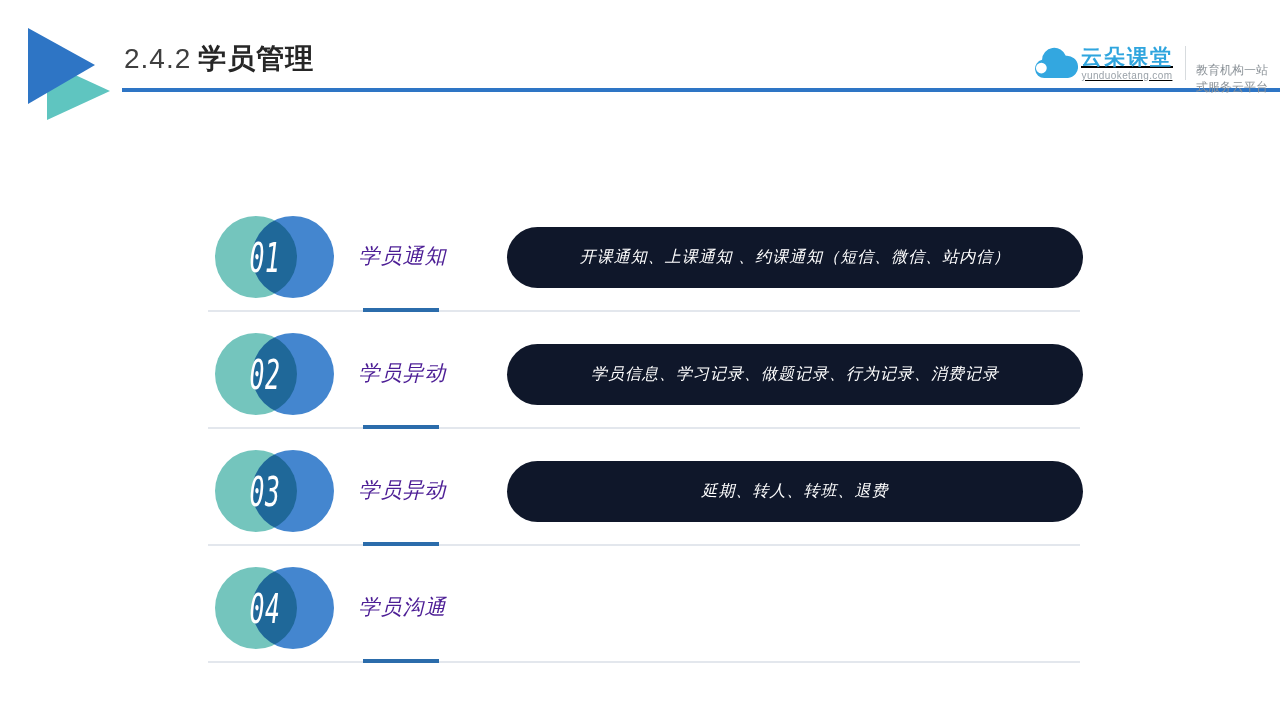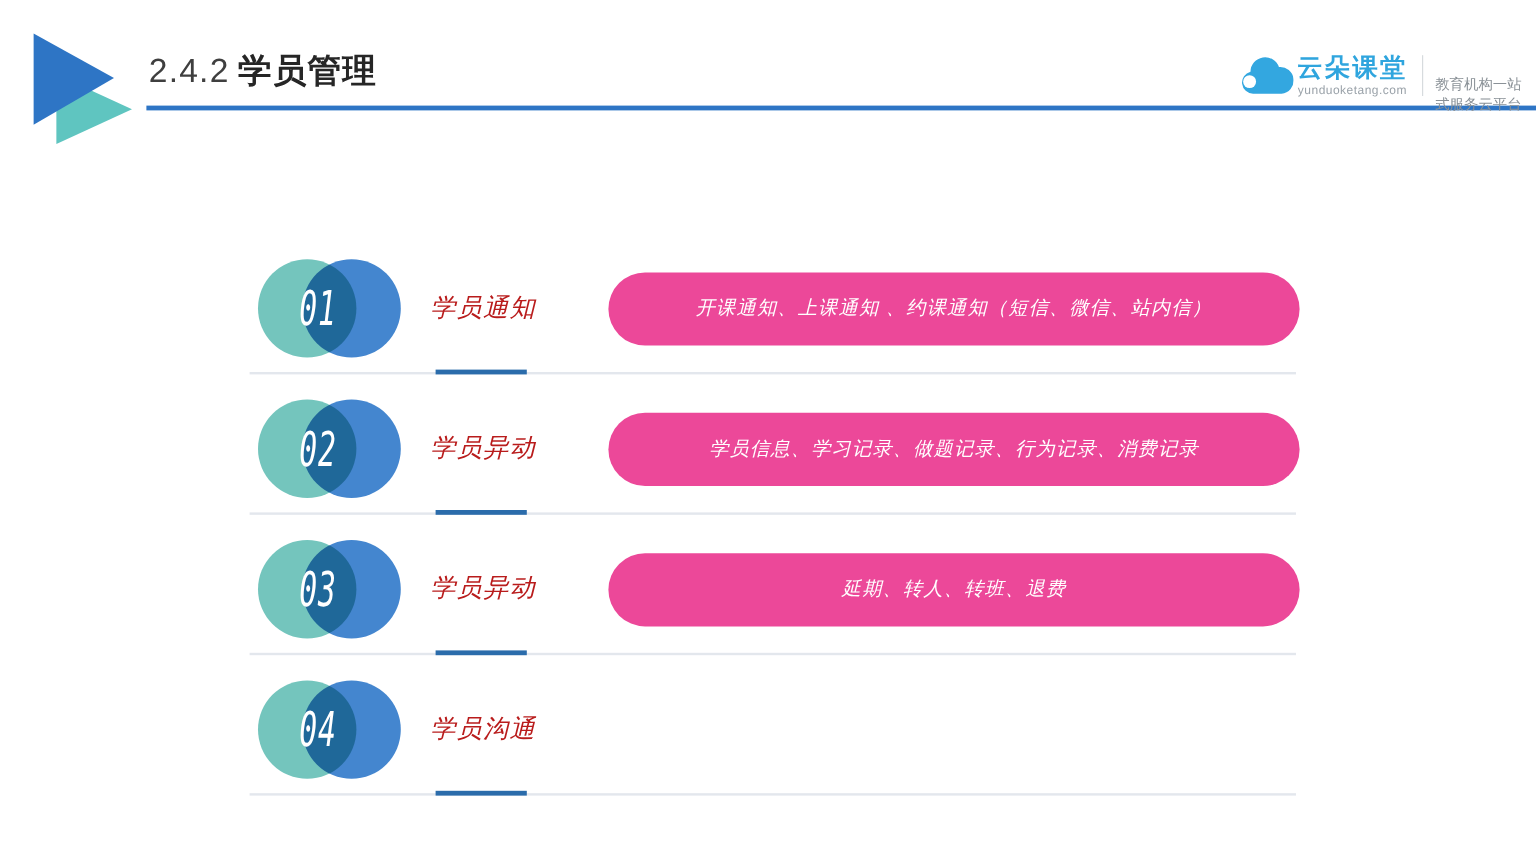--- a/index.html
+++ b/index.html
@@ -8,21 +8,21 @@
     font-family:"Liberation Sans", sans-serif; overflow:hidden;
   }
 
   
   .tri-logo { position:absolute; left:10px; top:10px; }
   .title-wrap { position:absolute; left:124px; top:40px; font-size:28px; color:#3f3f3f; letter-spacing:1px; white-space:nowrap; }
   .title-bold { font-weight:bold; color:#262626; margin-left:7px; }
   .title-underline { position:absolute; left:122px; top:88px; width:1158px; height:4px; background:#2e75c5; }
 
   .brand { position:absolute; right:12px; top:30px; display:flex; align-items:center; }
-  .brand-text { margin-left:3px; display:flex; flex-direction:column; align-items:center; }
+  .brand-text { margin-left:3px; display:flex; flex-direction:column; align-items:center;text-decoration:underline; }
   .brand-name { font-size:21px; font-weight:bold; color:#2fa5de; letter-spacing:2px; line-height:24px; }
   .brand-site { font-size:10px; color:#9aa2a9; letter-spacing:0.4px; margin-top:1px; }
   .brand-divider { width:1px; height:34px; background:#d7dbde; margin:0 10px 0 12px; }
   .brand-tagline { font-size:12px; color:#8a9197; line-height:17px; white-space:pre-line;margin-top:32px; }
 
   
   .intro {
     position:absolute; left:88px; top:126px; width:1130px;
     font-size:19px; line-height:40px; color:#333333; white-space:pre-line; letter-spacing:0.5px;
   }
@@ -36,26 +36,26 @@
   .circle.blue { left:52px; background:#4486cf; mix-blend-mode:multiply; }
   .num {
     position:absolute; left:20px; top:37px; width:90px; z-index:2;
     text-align:center; color:#ffffff; font-family:"DejaVu Sans Mono", monospace;
     font-size:40px; line-height:42px; transform:scaleX(0.62); letter-spacing:1px;
   }
 
   .row-label {
     position:absolute; left:140px; top:0; width:125px; height:112px;
     display:flex; align-items:center; justify-content:center;
-    font-size:21px; color:#b91c1c; letter-spacing:1px; white-space:nowrap;
+    font-size:21px; color:#4c1d95; letter-spacing:1px; white-space:nowrap;
   }
 
   .pill {
     position:absolute; left:307px; top:27px; width:576px; height:61px;
-    background:#ec4899; border-radius:31px; color:#ffffff; font-size:16px;
+    background:#0f172a; border-radius:31px; color:#ffffff; font-size:16px;
     display:flex; align-items:center; justify-content:center; letter-spacing:1px;
     text-align:center; padding:0 20px; box-sizing:border-box;
   }
 
   .divider { position:absolute; left:8px; top:110px; width:872px; height:2px; background:#e3e7ed; }
   .divider-accent { position:absolute; left:163px; top:108px; width:76px; height:4px; background:#2b6cab; }
 </style>
 </head>
 <body>
 

